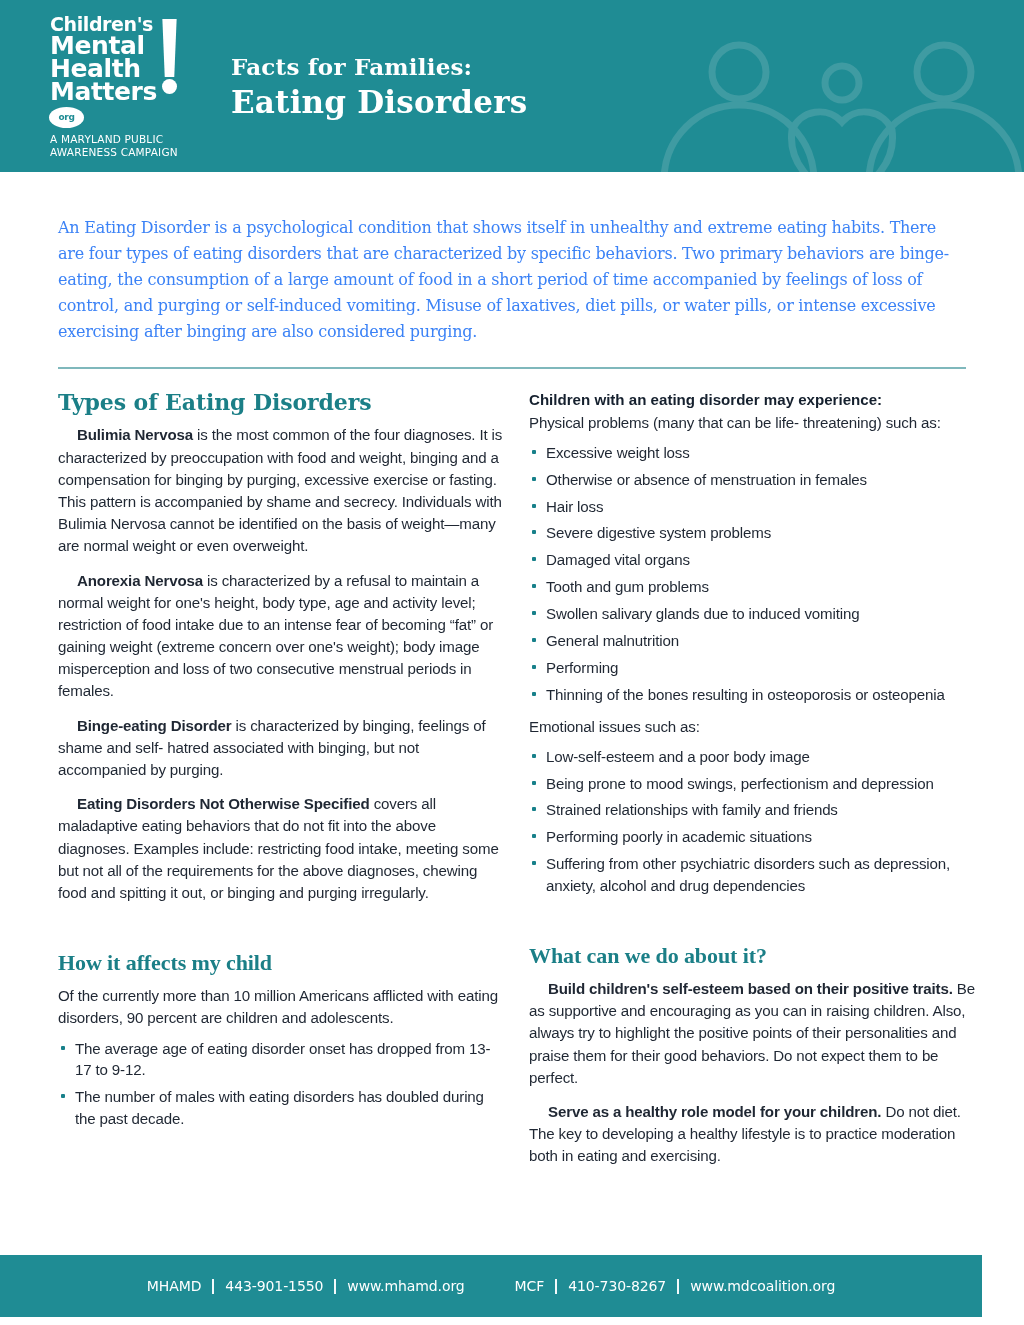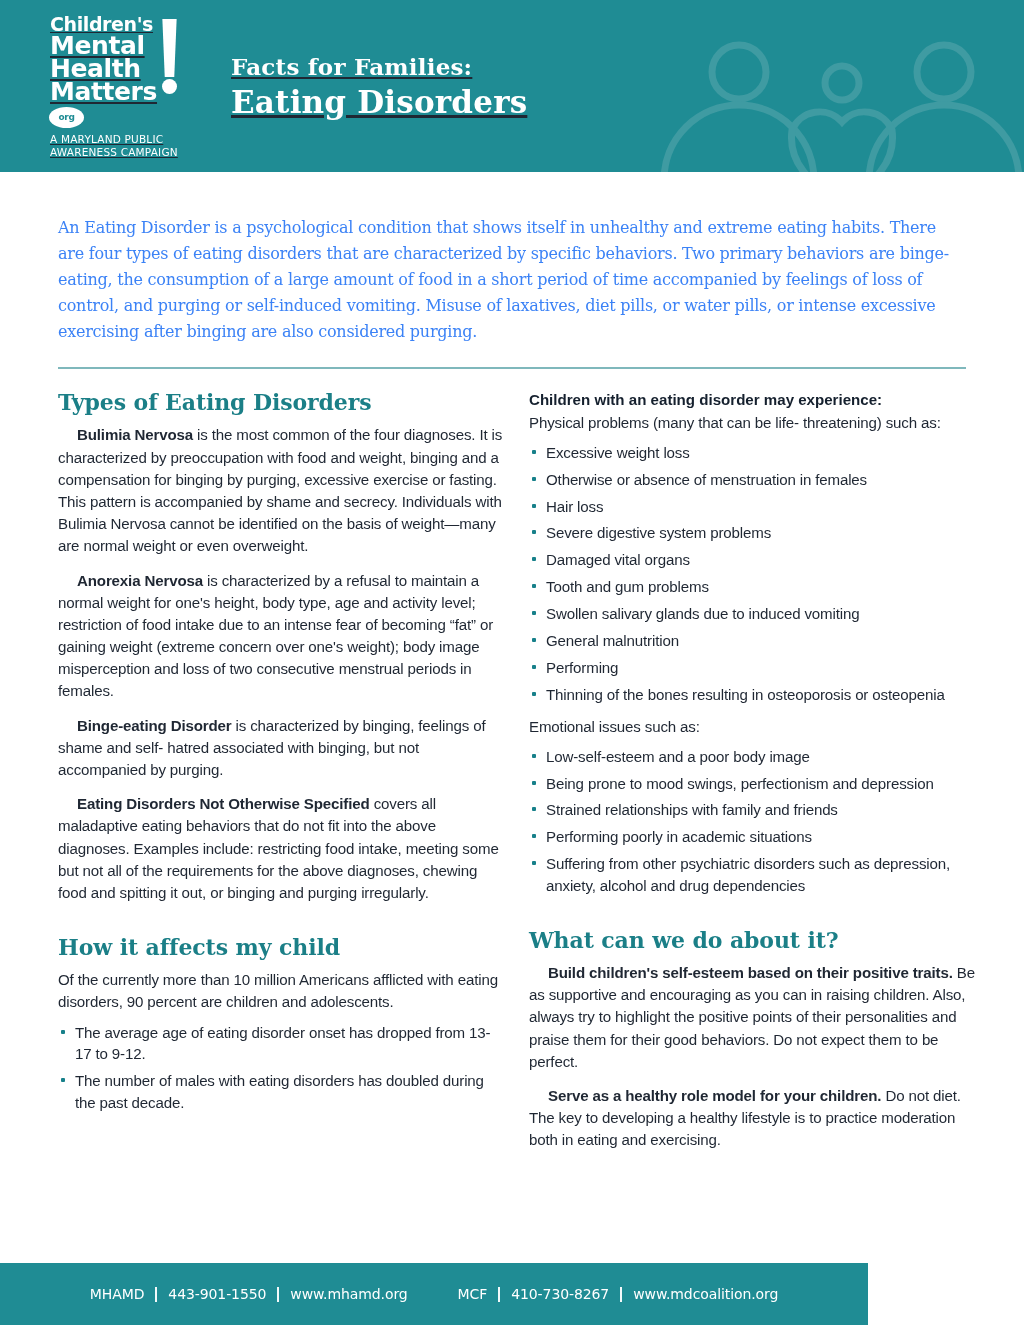--- a/index.html
+++ b/index.html
@@ -31,21 +31,20 @@
     height: 172px;
     pointer-events: none;
   }
   .header-inner {
     position: relative;
     height: 100%;
     display: flex;
     align-items: center;
     padding-left: 50px;
     z-index: 2;
-    text-decoration: underline;
   }
 
   
   .logo {
     width: 133px;
     flex: 0 0 133px;
     margin-top: 2px;
   }
   .logo-words {
     position: relative;
@@ -161,21 +160,22 @@
 
   h2.section-title {
     font-family: "DejaVu Serif", serif;
     font-size: 22px;
     font-weight: bold;
     color: #1b7f87;
     margin: 0 0 9px 0;
     letter-spacing: -0.1px;
   }
   h2.section-title.spaced-top {
-    margin-top: 30px;
+    margin-top: 46px;
+    font-family: Liberation Serif, serif;
   }
 
   p.body {
     margin: 0 0 12px 0;
     font-size: 15.1px;
     line-height: 1.47;
     color: #1f2733;
     letter-spacing: -0.15px;
   }
   p.body.tight { margin-bottom: 8px; }
@@ -210,22 +210,22 @@
     width: 4px;
     height: 4px;
     background: #17808a;
     border-radius: 1px;
   }
 
   
   .footer {
     position: absolute;
     left: 0;
-    bottom: 0;
-    width: 868px;
+    bottom: 8px;
+    width: 982px;
     height: 62px;
     background: #1f8c94;
     display: flex;
     align-items: center;
     justify-content: center;
     color: #ffffff;
     font-family: "DejaVu Sans", sans-serif;
     font-size: 14px;
     letter-spacing: -0.1px;
   }

